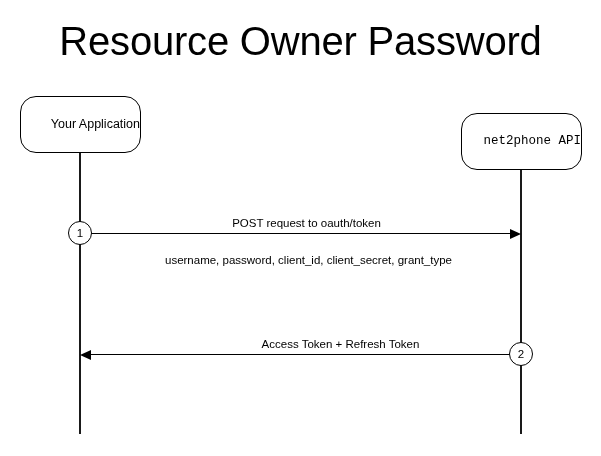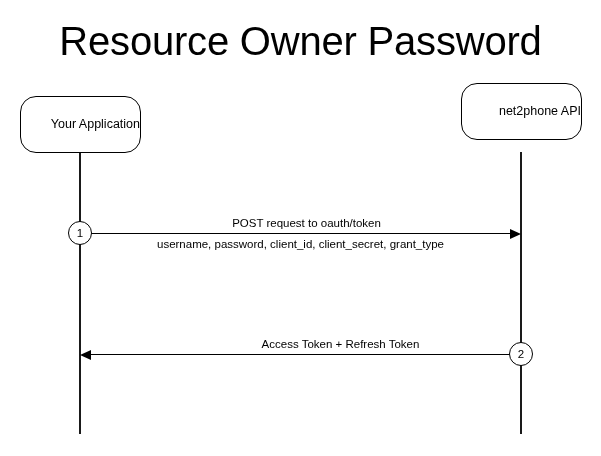--- a/index.html
+++ b/index.html
@@ -55,23 +55,24 @@
     white-space: nowrap;
   }
   #participant-client {
     left: 20px;
     top: 96px;
     width: 121px;
     height: 57px;
   }
   #participant-api {
     left: 461px;
-    top: 83px;
+    top: 113px;
     width: 121px;
     height: 57px;
+    font-family: Liberation Mono, monospace;
   }
 
   
   .lifeline {
     position: absolute;
     width: 2px;
     background: #1a1a1a;
     z-index: 1;
   }
   #lifeline-client { left: 79px; top: 152px; height: 282px; }
@@ -114,21 +115,21 @@
     background: transparent;
   }
   .msg-label.above { bottom: 3px; }
   .msg-label.below { top: 4px; }
 
   
   #message-1 { left: 80px; top: 233px; width: 441px; }
   #message-1 .msg-line { left: 0; width: 430px; }
   #message-1 .arrowhead.right { left: 430px; }
   #message-1 .label-primary { left: 6px; width: 441px; }
-  #message-1 .label-secondary { left: 0; width: 441px; }
+  #message-1 .label-secondary { left: 8px; width: 441px; margin-top: 16px; }
 
   
   #message-2 { left: 80px; top: 354px; width: 441px; }
   #message-2 .msg-line { left: 11px; width: 430px; }
   #message-2 .arrowhead.left { left: 0px; }
   #message-2 .label-primary { left: 0; width: 441px; margin-left: 40px; }
 
   
   .step-marker {
     position: absolute;

